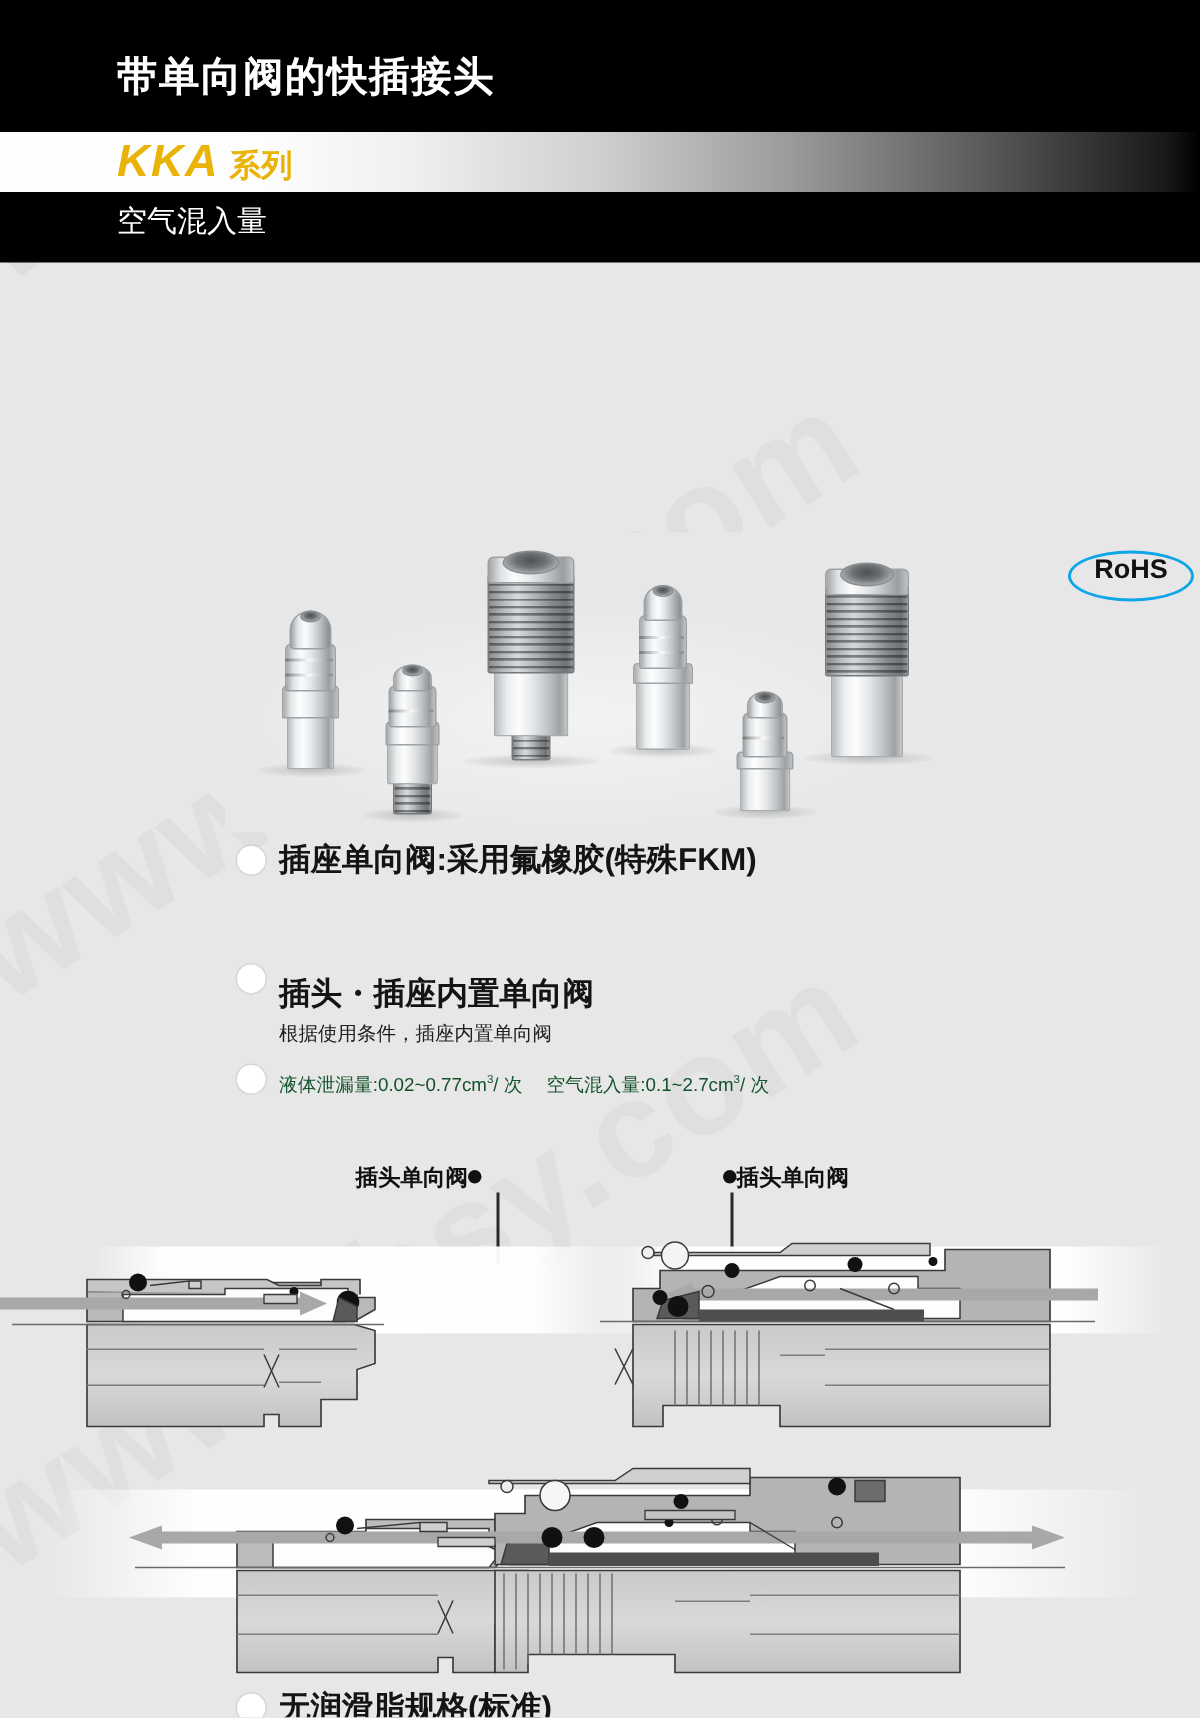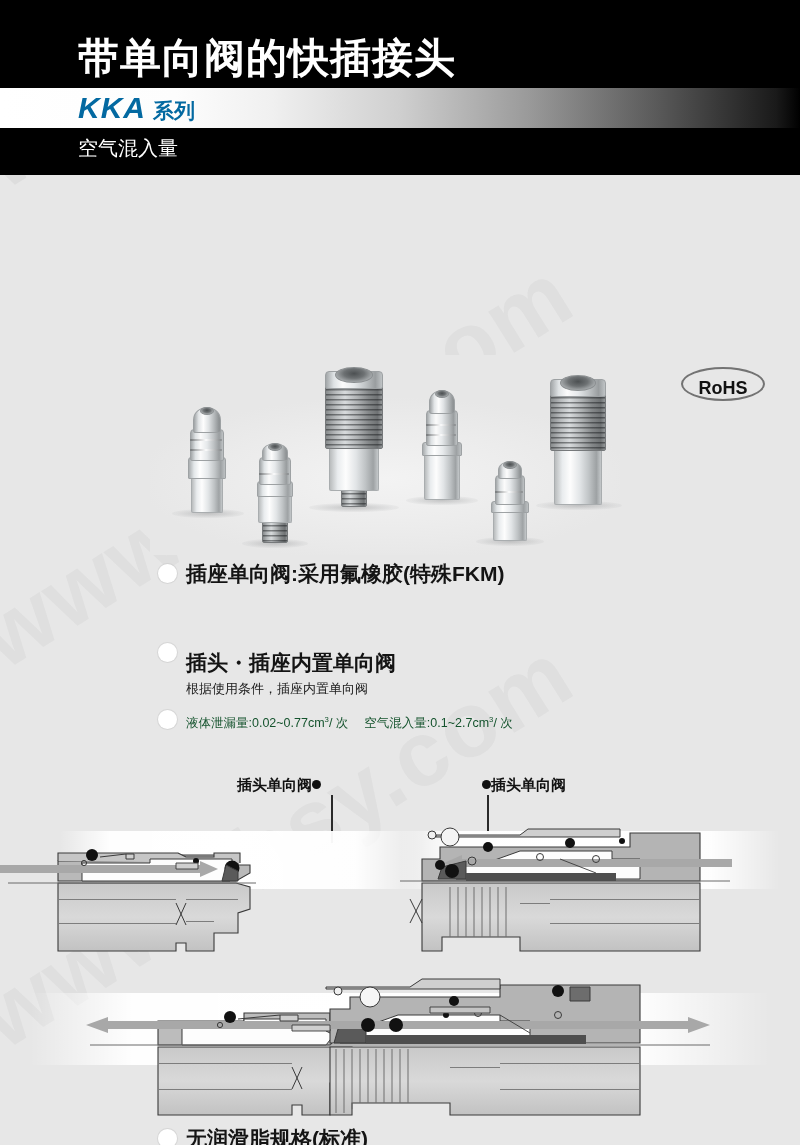--- a/index.html
+++ b/index.html
@@ -19,46 +19,46 @@
     transform:rotate(-32deg);transform-origin:left top;
     pointer-events:none;z-index:1;opacity:.85;
   }
   .watermark.w2{top:600px;color:#dedede;}
   .watermark.w3{top:980px;color:#dedede;}
 
   
   .header{position:relative;z-index:3;background:#000;width:800px;height:175px;}
   .title{
     position:absolute;left:78px;top:38px;
-    color:#fff;font-size:41px;font-weight:700;letter-spacing:1px;
+    color:#fff;font-size:27px;font-weight:700;letter-spacing:1px;
     line-height:1;
   }
   .gradbar{
     position:absolute;left:0;top:88px;width:800px;height:40px;
     background:linear-gradient(to right,#ffffff 0%,#fdfdfd 22%,#f0f0f0 34%,#cfcfcf 50%,#9a9a9a 66%,#5a5a5a 82%,#1a1a1a 97%,#000 100%);
   }
   .series{
-    position:absolute;left:78px;top:92px;color:#0369a1;
+    position:absolute;left:78px;top:92px;color:#eab308;
     font-size:30px;font-weight:700;line-height:32px;white-space:nowrap;
   }
   .series .mark{font-style:italic;font-weight:700;letter-spacing:1px;}
   .series .suffix{font-size:21px;font-style:normal;font-weight:700;margin-left:7px;}
   .subtype{
     position:absolute;left:78px;top:138px;color:#fff;
     font-size:20px;font-weight:500;line-height:1;
   }
 
   
   .body{position:relative;z-index:2;}
 
   
   .rohs{
-    position:absolute;left:681px;top:192px;width:80px;height:30px;
-    border:2px solid #737373;border-radius:50%;
-    display:flex;align-items:flex-end;justify-content:center;
+    position:absolute;left:712px;top:192px;width:80px;height:30px;
+    border:2px solid #0ea5e9;border-radius:50%;
+    display:flex;align-items:flex-start;justify-content:center;
     background:transparent;
   }
   .rohs span{font-size:18px;font-weight:700;color:#111;letter-spacing:0px;}
 
   
   .photo{
     position:absolute;left:150px;top:180px;width:470px;height:200px;
   }
   .photo .floor{
     position:absolute;left:0;top:0;width:470px;height:200px;

